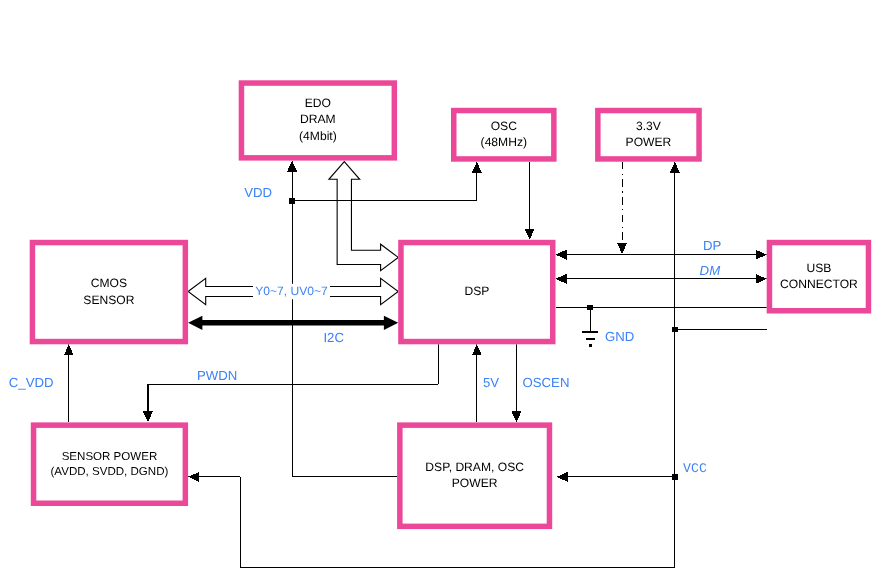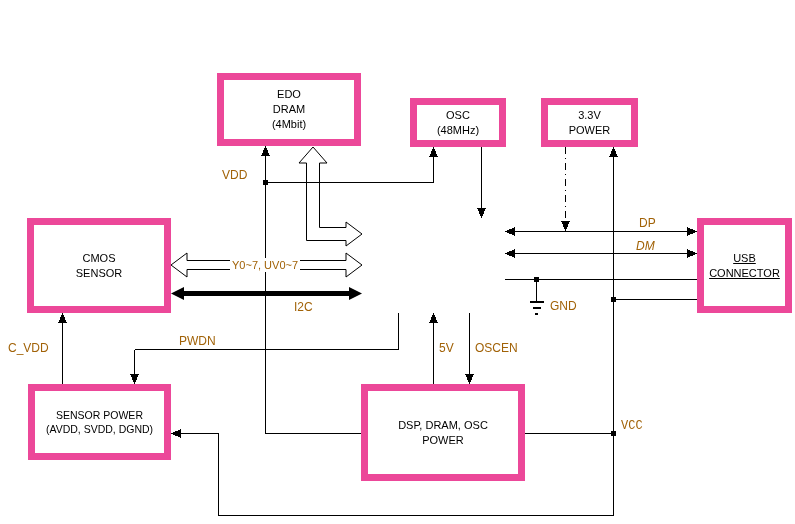--- a/index.html
+++ b/index.html
@@ -6,34 +6,34 @@
   #canvas {
     position:relative; width:795px; height:524px; background:#ffffff;
     font-family:"Liberation Sans", sans-serif; color:#000; overflow:hidden;
   }
   #diagram-title {
     position:absolute; left:37px; top:6px;
     font-size:30px; letter-spacing:3px; color:#000; white-space:nowrap;
   }
   svg.wires { position:absolute; left:0; top:0; }
   .block {
-    position:absolute; box-sizing:border-box; border:7px solid #ec4899; background:#fff;
+    position:absolute; box-sizing:border-box; border:5px solid #ec4899; background:#fff;
     display:flex; align-items:center; justify-content:center; text-align:center;
     font-size:11px; line-height:1.35; white-space:pre-line;
   }
   .blk-edo-dram   { left:217px; top:73px;  width:144px; height:73px; }
   .blk-osc        { left:410px; top:98px;  width:96px;  height:49px; }
   .blk-power33    { left:541px; top:98px;  width:97px;  height:49px; }
   .blk-cmos       { left:27px;  top:218px; width:144px; height:95px;text-align:center; }
   .blk-dsp        { left:362px; top:218px; width:143px; height:95px; }
-  .blk-usb        { left:697px; top:218px; width:95px;  height:95px;text-decoration:underline; }
+  .blk-usb        { left:697px; top:218px; width:95px;  height:67px; }
   .blk-senpow     { left:28px;  top:384px; width:143px; height:76px; font-size:10.5px; }
-  .blk-syspow     { left:361px; top:384px; width:164px; height:97px; }
+  .blk-syspow     { left:361px; top:384px; width:141px; height:97px; }
   .wire-label {
-    position:absolute; font-size:12px; line-height:14px; white-space:nowrap; color:#a16207;
+    position:absolute; font-size:12px; line-height:14px; white-space:nowrap; color:#3b82f6;
   }
   .lbl-vdd   { left:222px; top:168px; }
   .lbl-dp    { left:639px; top:216px; }
   .lbl-dm    { left:636px; top:239px;font-style:italic; }
   .lbl-gnd   { left:550px; top:299px; }
   .lbl-ybus  { left:230px; top:258px; background:#fff; padding:0 2px; font-size:11px; }
   .lbl-i2c   { left:294px; top:300px; }
   .lbl-cvdd  { left:8px;   top:341px; }
   .lbl-pwdn  { left:179px; top:334px; }
   .lbl-5v    { left:439px; top:341px; }
@@ -156,20 +156,21 @@
 
   <div class="block blk-edo-dram">EDO
 DRAM
 (4Mbit)</div>
   <div class="block blk-osc">OSC
 (48MHz)</div>
   <div class="block blk-power33">3.3V
 POWER</div>
   <div class="block blk-cmos">CMOS
 SENSOR</div>
+  <div class="block blk-dsp">DSP</div>
   <div class="block blk-usb">USB
 CONNECTOR</div>
   <div class="block blk-senpow">SENSOR POWER
 (AVDD, SVDD, DGND)</div>
   <div class="block blk-syspow">DSP, DRAM, OSC
 POWER</div>
 
   <div class="wire-label lbl-vdd">VDD</div>
   <div class="wire-label lbl-dp">DP</div>
   <div class="wire-label lbl-dm">DM</div>

